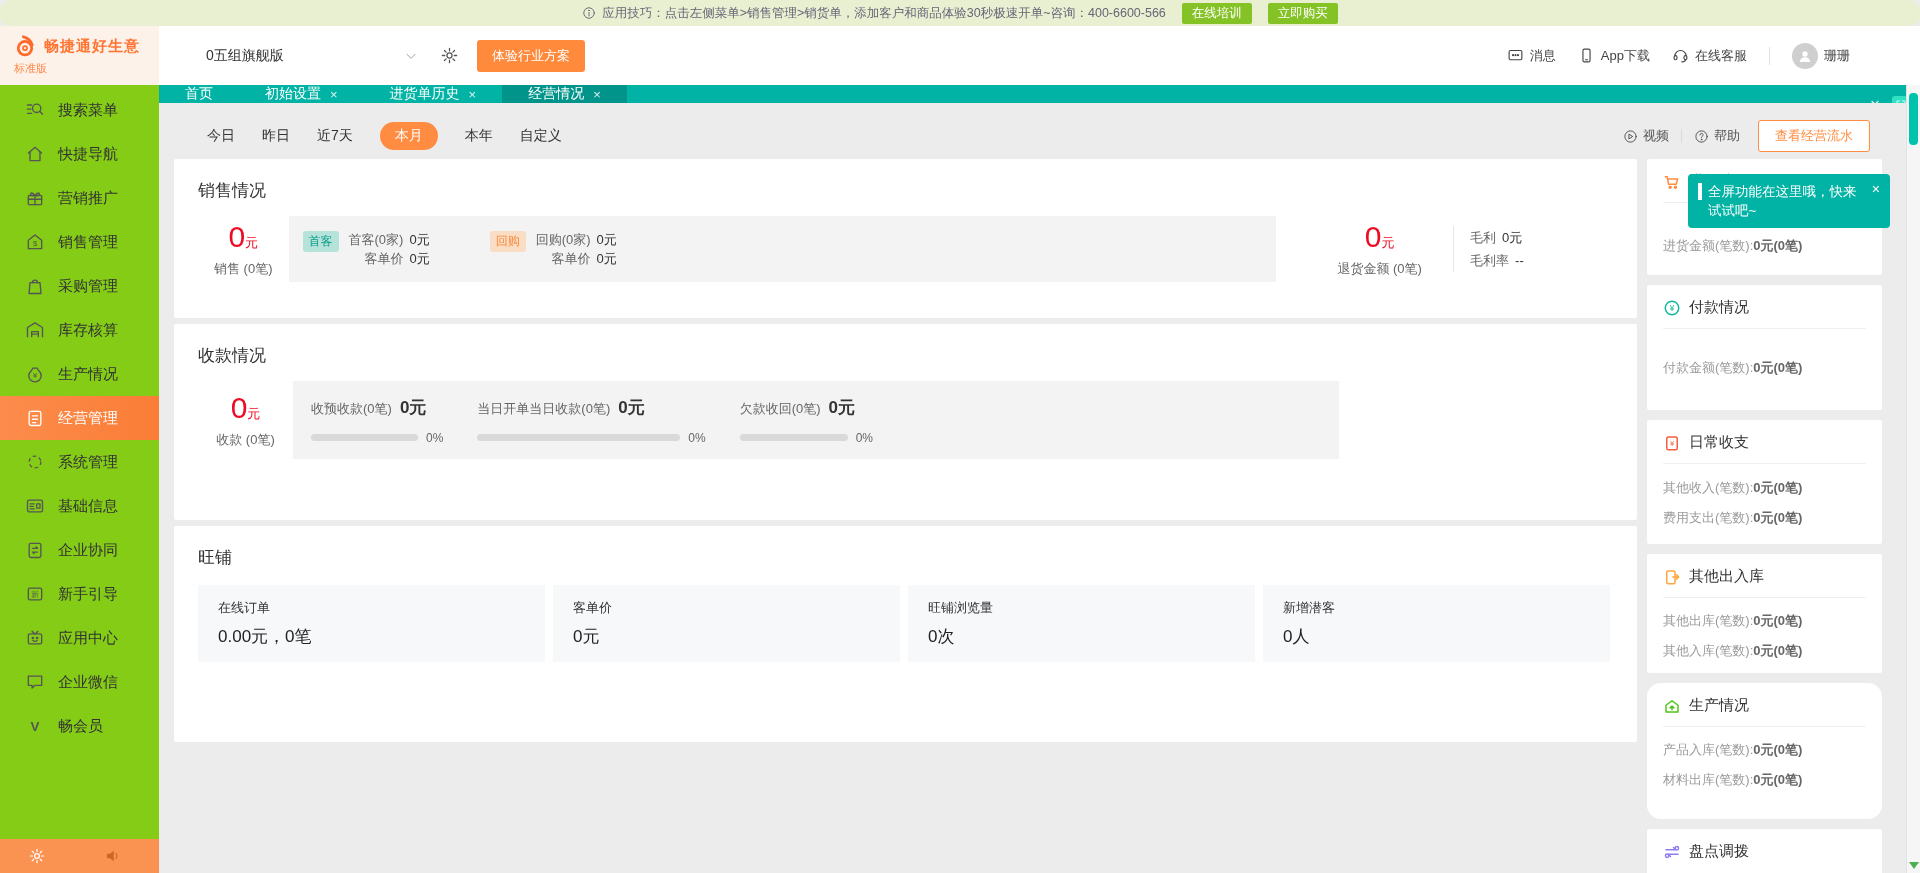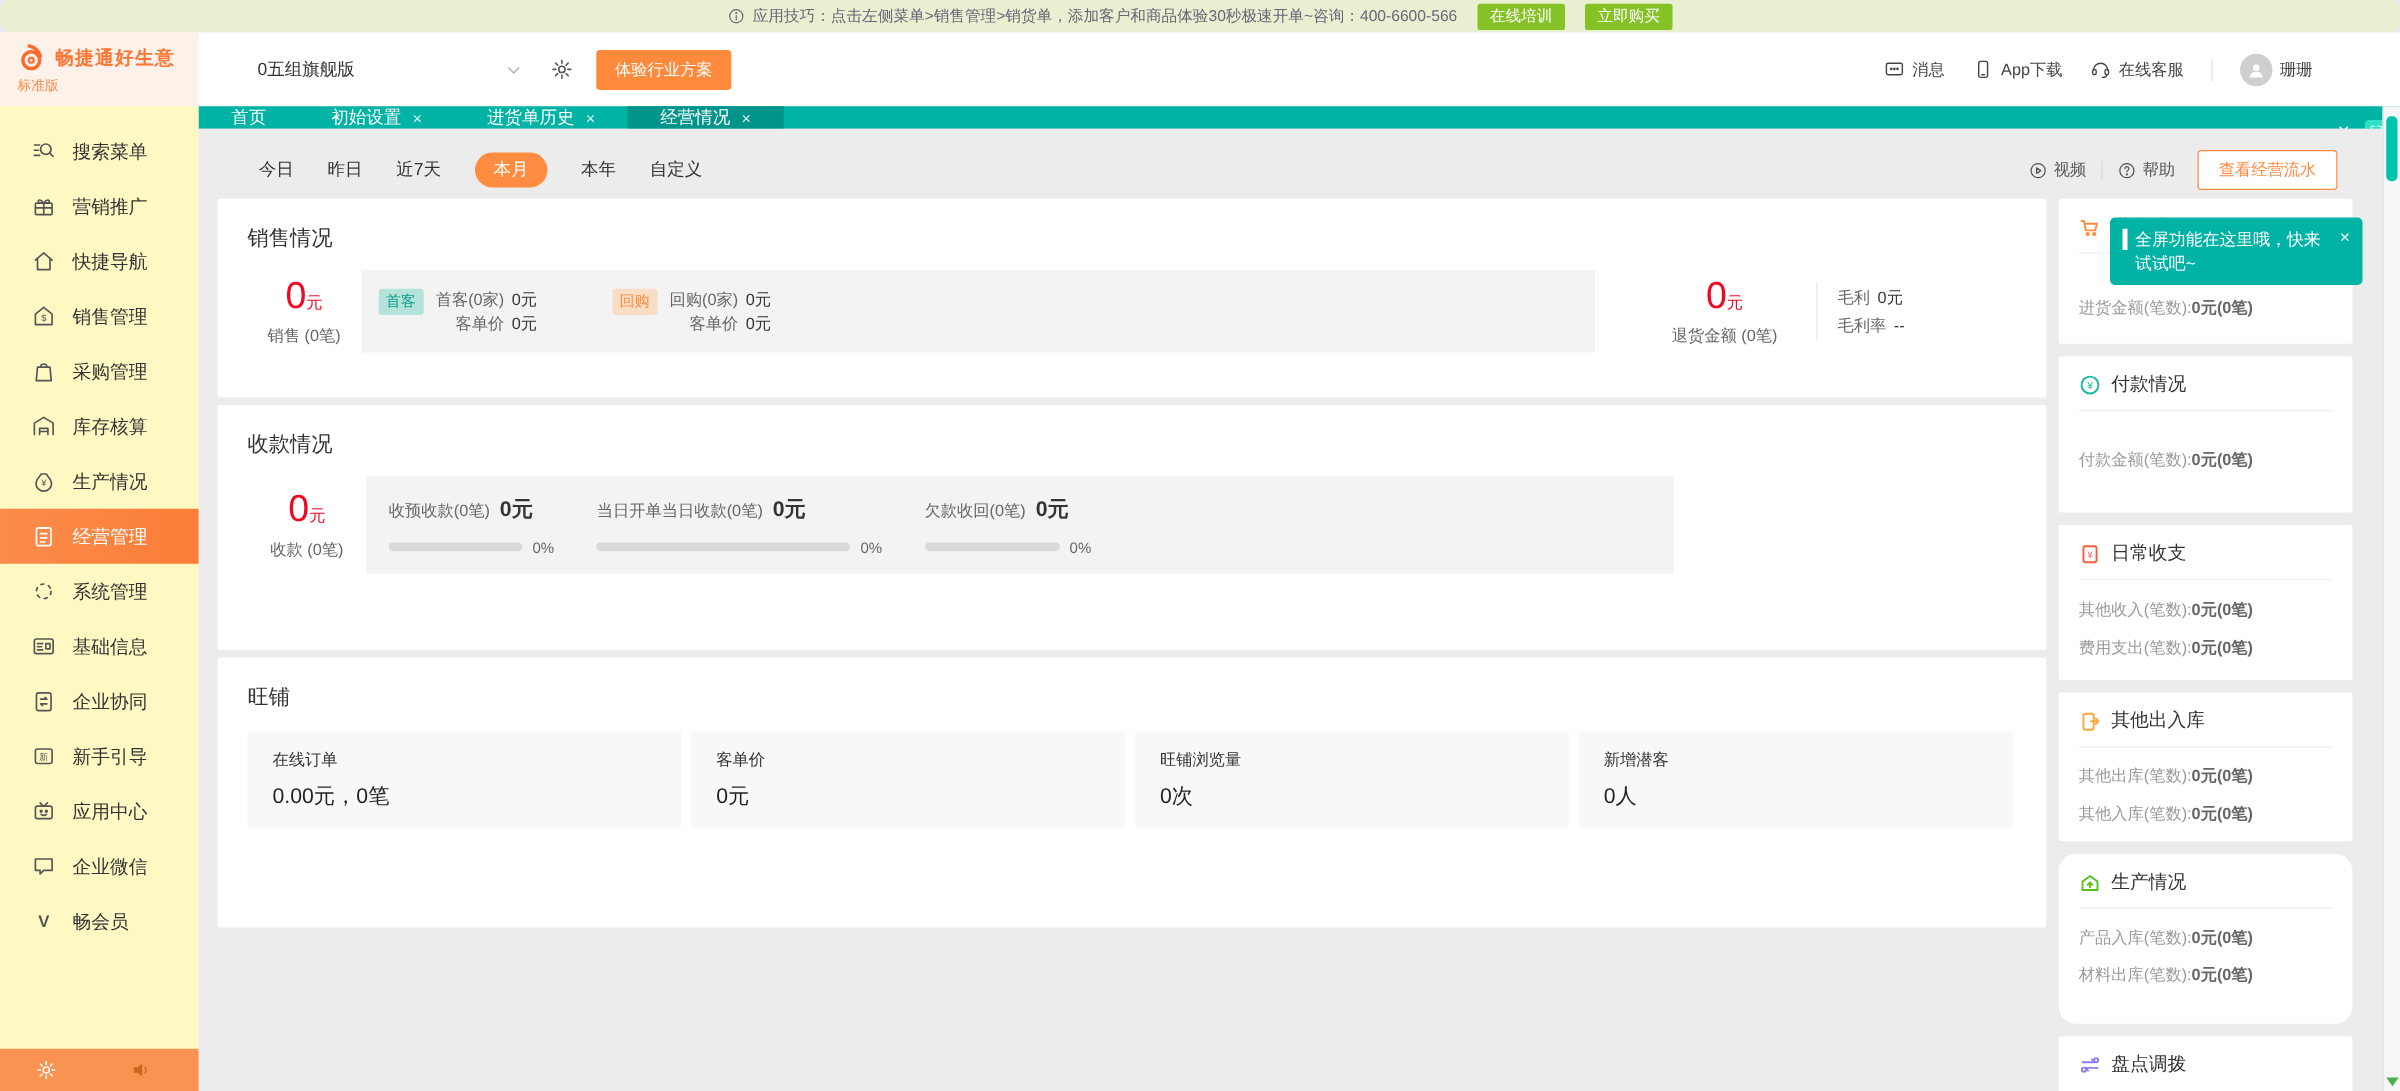--- a/index.html
+++ b/index.html
@@ -18,21 +18,21 @@
   .header-main{flex:1;display:flex;align-items:center;padding:0 70px 0 47px;}
   .account{width:212px;display:flex;align-items:center;justify-content:space-between;font-size:14px;color:#333;cursor:pointer;}
   .hm-gear{color:#555;margin-left:22px;cursor:pointer;display:flex;}
   .trial-btn{margin-left:18px;background:#ff8a3c;color:#fff;font-size:13px;padding:7px 15px;border-radius:3px;cursor:pointer;}
   .header-right{margin-left:auto;display:flex;align-items:center;gap:22px;font-size:13px;color:#333;}
   .hr-item{display:flex;align-items:center;gap:6px;cursor:pointer;color:#444;}
   .hr-divider{width:1px;height:18px;background:#e3e3e3;}
   .avatar{width:26px;height:26px;border-radius:50%;background:#cfcfcf;display:flex;align-items:center;justify-content:center;color:#fff;}
   
   .body-row{display:flex;height:788px;}
-  .sidebar{width:159px;min-width:159px;background:#fef9c3;position:relative;padding-top:14px;box-sizing:border-box;}
+  .sidebar{width:159px;min-width:159px;background:#84cc16;position:relative;padding-top:3px;box-sizing:border-box;}
   .side-item{height:44px;display:flex;align-items:center;gap:13px;padding-left:25px;font-size:15px;color:#333;cursor:pointer;}
   .side-item .sic{color:#555;display:flex;}
   .side-item.active{background:linear-gradient(90deg,#fc8c4c,#fa7d36);color:#fff;}
   .side-item.active .sic{color:#fff;}
   .side-footer{position:absolute;bottom:0;left:0;right:0;height:34px;background:#fa9352;display:flex;align-items:center;padding-left:28px;gap:58px;box-sizing:border-box;}
   .main-col{flex:1;display:flex;flex-direction:column;}
   
   .tabbar{height:40px;background:#00b3a4;display:flex;align-items:stretch;position:relative;}
   .tab{display:flex;align-items:center;gap:9px;padding:0 26px;color:#fff;font-size:14px;cursor:pointer;}
   .tab.active{background:#00948a;}
@@ -192,34 +192,34 @@
               <path d="M3 6h5M3 11h4M3 16h5"></path>
               <circle cx="14" cy="10" r="5"></circle>
               <path d="M17.8 13.8L21 17"></path>
             </svg>
           </span>
         <span>搜索菜单</span>
       </div>
       <div class="side-item">
         <span class="sic">
             <svg class="ic" width="20" height="20" viewBox="0 0 24 24">
+              <path d="M4 11l8-7 8 7"></path>
+              <path d="M6 9.5V20h12V9.5"></path>
+            </svg>
+          </span>
+        <span>快捷导航</span>
+      </div>
+      <div class="side-item">
+        <span class="sic">
+            <svg class="ic" width="20" height="20" viewBox="0 0 24 24">
               <rect x="4" y="9" width="16" height="11" rx="1"></rect>
               <path d="M12 9v11M4 13.5h16M8.5 9C6.5 9 6 6 8 6s4 3 4 3 2-3 4-3 1.5 3-.5 3z"></path>
             </svg>
           </span>
         <span>营销推广</span>
-      </div>
-      <div class="side-item">
-        <span class="sic">
-            <svg class="ic" width="20" height="20" viewBox="0 0 24 24">
-              <path d="M4 11l8-7 8 7"></path>
-              <path d="M6 9.5V20h12V9.5"></path>
-            </svg>
-          </span>
-        <span>快捷导航</span>
       </div>
       <div class="side-item">
         <span class="sic">
             <svg class="ic" width="20" height="20" viewBox="0 0 24 24">
               <path d="M4 10l8-6.5L20 10v10H4z"></path>
               <text x="12" y="17" font-size="9" text-anchor="middle" fill="currentColor" stroke="none">$</text>
             </svg>
           </span>
         <span>销售管理</span>
       </div>

